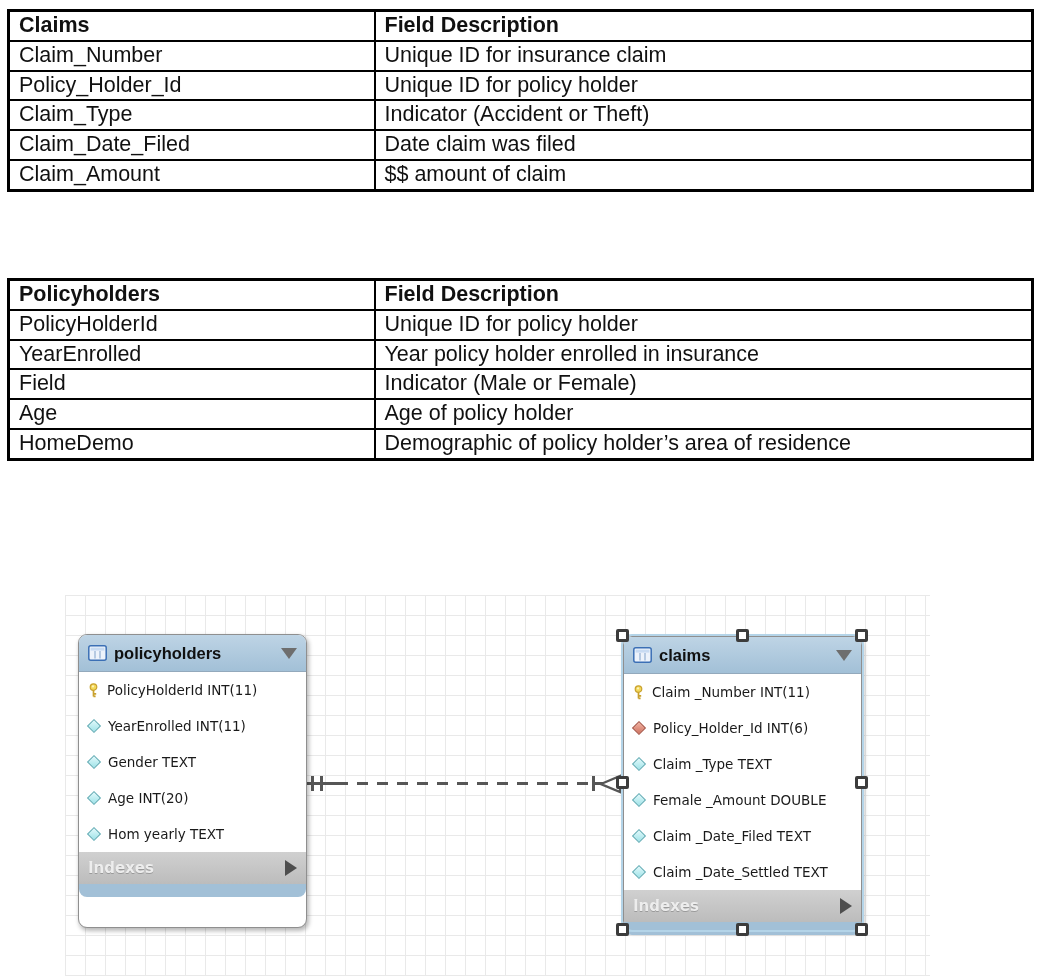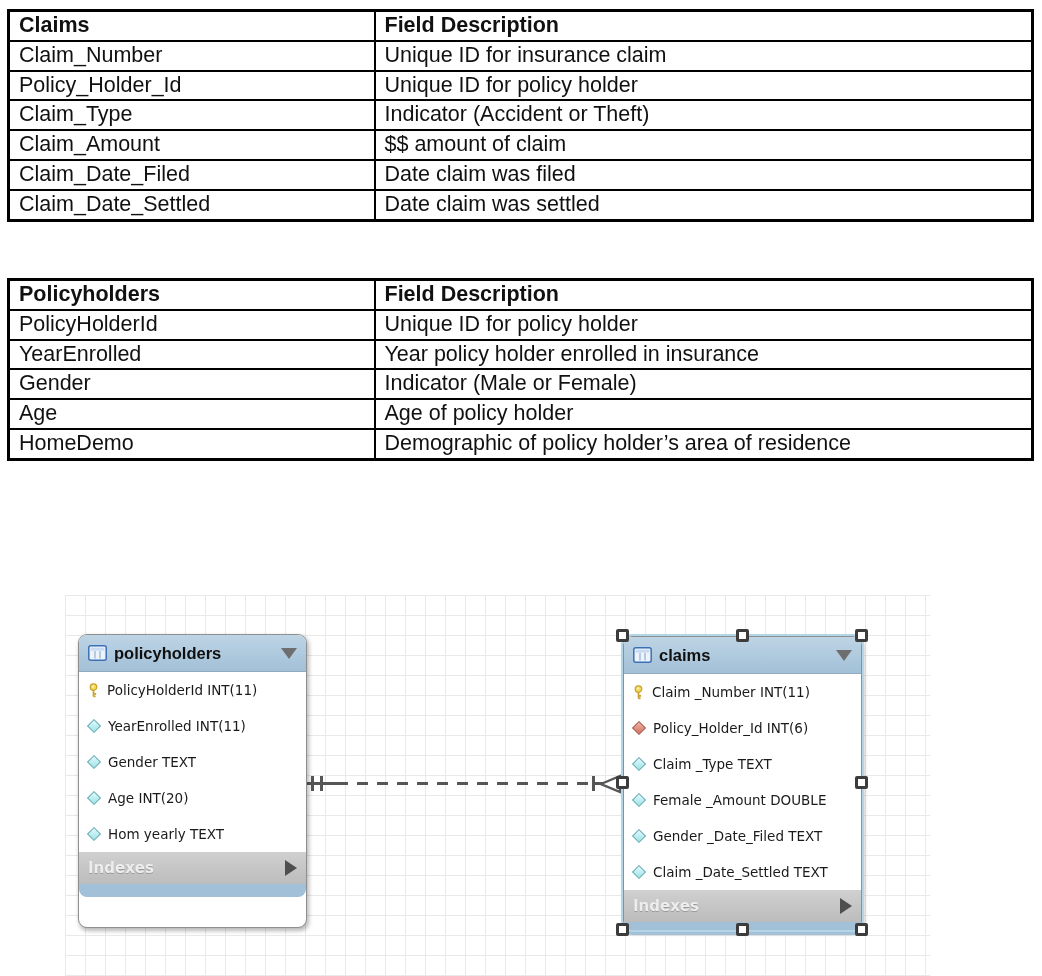--- a/index.html
+++ b/index.html
@@ -131,30 +131,26 @@
   </tr>
   <tr>
     <td>Policy_Holder_Id</td>
     <td>Unique ID for policy holder</td>
   </tr>
   <tr>
     <td>Claim_Type</td>
     <td>Indicator (Accident or Theft)</td>
   </tr>
   <tr>
+    <td>Claim_Date_Filed</td>
+    <td>Date claim was filed</td>
+  </tr>
+  <tr>
     <td>Claim_Amount</td>
     <td>$$ amount of claim</td>
-  </tr>
-  <tr>
-    <td>Claim_Date_Filed</td>
-    <td>Date claim was filed</td>
-  </tr>
-  <tr>
-    <td>Claim_Date_Settled</td>
-    <td>Date claim was settled</td>
   </tr>
 </tbody>
   </table>
 
 <table class="spec-table" id="spec-policyholders">
   <colgroup>
       <col style="width:366px">
       <col>
     </colgroup>
   <tbody>
@@ -164,21 +160,21 @@
   </tr>
   <tr>
     <td>PolicyHolderId</td>
     <td>Unique ID for policy holder</td>
   </tr>
   <tr>
     <td>YearEnrolled</td>
     <td>Year policy holder enrolled in insurance</td>
   </tr>
   <tr>
-    <td>Gender</td>
+    <td>Field</td>
     <td>Indicator (Male or Female)</td>
   </tr>
   <tr>
     <td>Age</td>
     <td>Age of policy holder</td>
   </tr>
   <tr>
     <td>HomeDemo</td>
     <td>Demographic of policy holder’s area of residence</td>
   </tr>
@@ -263,21 +259,21 @@
     <div class="ent-row">
       <span class="icon-col"></span>
       <span>Claim _Type TEXT</span>
     </div>
     <div class="ent-row">
       <span class="icon-col"></span>
       <span>Female _Amount DOUBLE</span>
     </div>
     <div class="ent-row">
       <span class="icon-col"></span>
-      <span>Gender _Date_Filed TEXT</span>
+      <span>Claim _Date_Filed TEXT</span>
     </div>
     <div class="ent-row">
       <span class="icon-col"></span>
       <span>Claim _Date_Settled TEXT</span>
     </div>
     <div class="ent-indexes">
       <span>Indexes</span>
       <span class="ent-arrow"></span>
     </div>
     <div class="ent-strip"></div>

